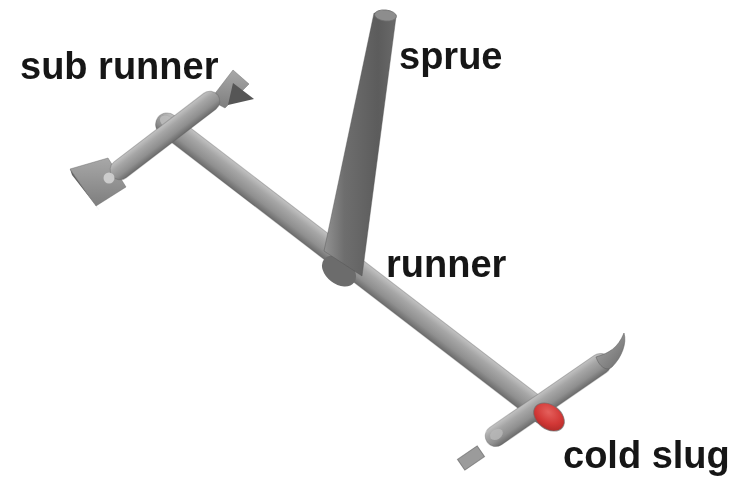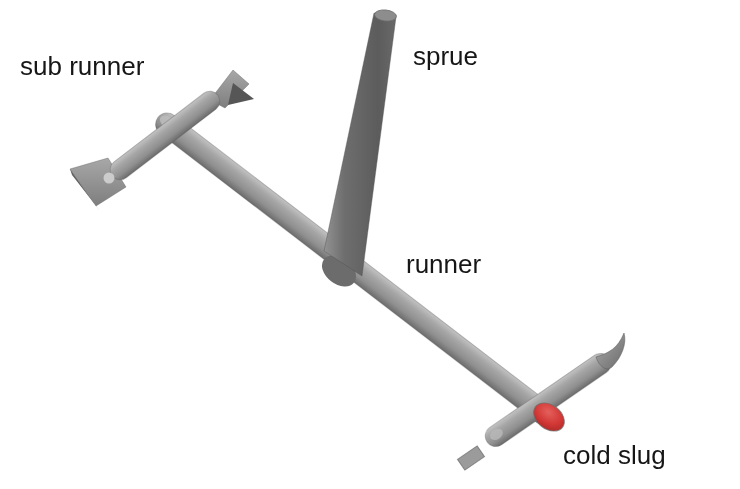--- a/index.html
+++ b/index.html
@@ -17,31 +17,31 @@
     position:relative;
     width:740px;height:489px;
     background:var(--background);
     overflow:hidden;
     margin:0 auto;
   }
   .stage svg{position:absolute;left:0;top:0;}
   .lbl{
     position:absolute;
     font-family:"Liberation Sans",sans-serif;
-    font-weight:normal;
-    font-size:26px;
+    font-weight:bold;
+    font-size:38px;
     line-height:32px;
     color:var(--text);
     white-space:nowrap;
     user-select:none;
   }
   .lbl-sub-runner{left:20px;top:50px;}
-  .lbl-sprue{left:413px;top:40px;}
+  .lbl-sprue{left:399px;top:40px;}
   .lbl-gate{left:116px;top:206px;}
-  .lbl-runner{left:406px;top:248px;}
+  .lbl-runner{left:386px;top:248px;}
   .lbl-cold-slug{left:563px;top:439px;}
 </style>
 </head>
 <body>
 
 <div class="stage">
 
   <svg width="740" height="489" viewBox="0 0 740 489">
     <defs>
       <linearGradient id="gBar" x1="0" y1="0" x2="0" y2="1">

